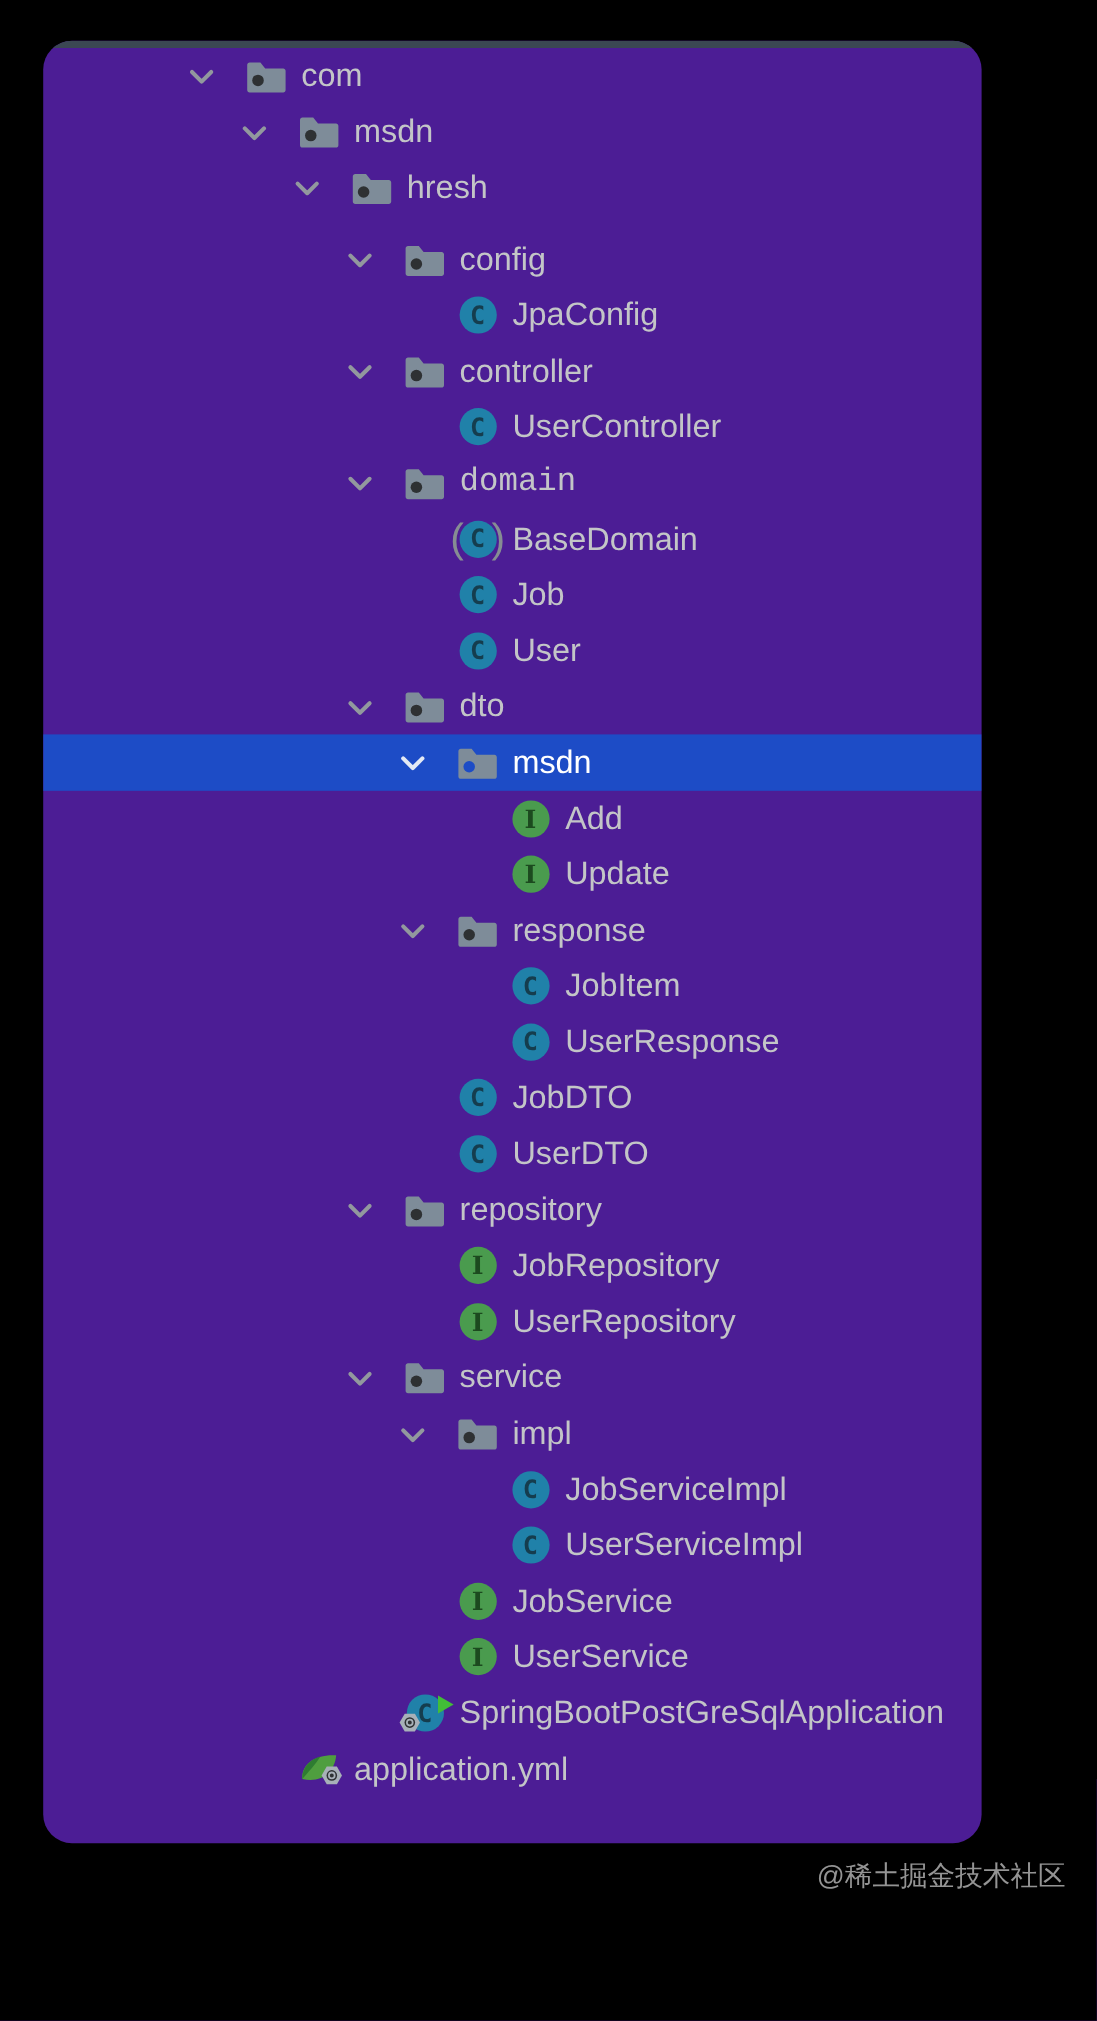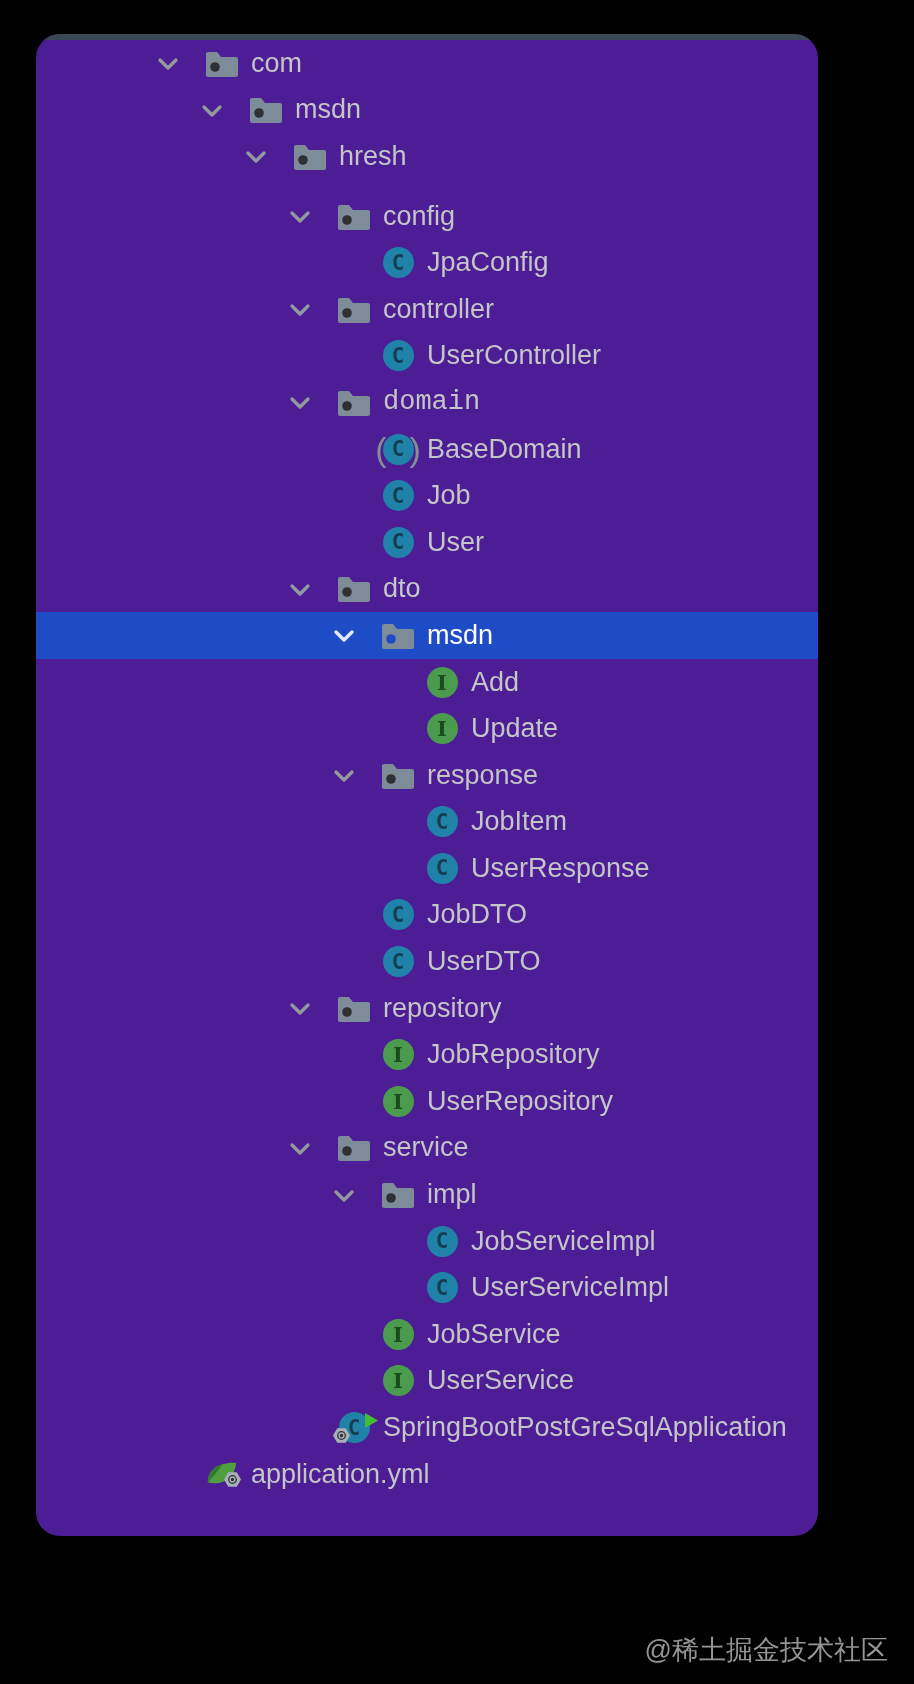--- a/index.html
+++ b/index.html
@@ -44,22 +44,22 @@
   .paren{color:#868d93;font-size:34px;font-weight:400;line-height:1;}
   .paren.l{margin-right:-4px;}
   .paren.r{margin-left:-4px;}
   .folder-hole{fill:#2e3133;}
   .selected .folder-hole{fill:#1d4cc6;}
   .sb-wrap,.yml-wrap{position:relative;width:32px;height:32px;display:flex;align-items:center;justify-content:center;}
   .sb-run{position:absolute;right:-9px;top:-7px;}
   .sb-gear{position:absolute;left:-6px;bottom:-8px;}
   .yml-gear{position:absolute;right:-4px;bottom:-6px;}
   .watermark{
-    position:absolute;right:26px;top:1632px;
-    color:#949494;font-size:27px;
+    position:absolute;right:26px;top:1548px;
+    color:#949494;font-size:23px;
   }
 </style>
 </head>
 <body>
 
 <div class="panel">
   <div class="panel-topline"></div>
   <div class="tree" id="tree">
       <div class="row" style="padding-left: 118px;">
         <span class="chev">
@@ -362,21 +362,21 @@
               </svg></span>
             <span class="sb-gear"><svg width="19" height="19" viewBox="0 0 19 19">
                 <polygon points="18,9.5 13.75,16.86 5.25,16.86 1,9.5 5.25,2.14 13.75,2.14" fill="#a7b0b8"></polygon>
                 <circle cx="9.5" cy="9.5" r="4.4" fill="#2e3133"></circle>
                 <circle cx="9.5" cy="9.5" r="2.4" fill="none" stroke="#a7b0b8" stroke-width="1.5"></circle>
               </svg></span>
           </span>
         </span>
         <span class="lbl">SpringBootPostGreSqlApplication</span>
       </div>
-      <div class="row" style="padding-left: 118px;">
+      <div class="row" style="padding-left: 118px; margin-left: 44px;">
         <span class="spacer"></span>
         <span class="ico">
           <span class="yml-wrap">
             <svg width="34" height="30" viewBox="0 0 34 30">
               <path d="M2 24 C1 12 12 2 32 3 C31 17 20 28 2 24 Z" fill="#4f9e3f"></path>
               <path d="M2 24 C2 14 8 7 18 4 C13 12 8 17 2 24 Z" fill="#2e7c31"></path>
             </svg>
             <span class="yml-gear"><svg width="19" height="19" viewBox="0 0 19 19">
                 <polygon points="18,9.5 13.75,16.86 5.25,16.86 1,9.5 5.25,2.14 13.75,2.14" fill="#a7b0b8"></polygon>
                 <circle cx="9.5" cy="9.5" r="4.4" fill="#2e3133"></circle>

